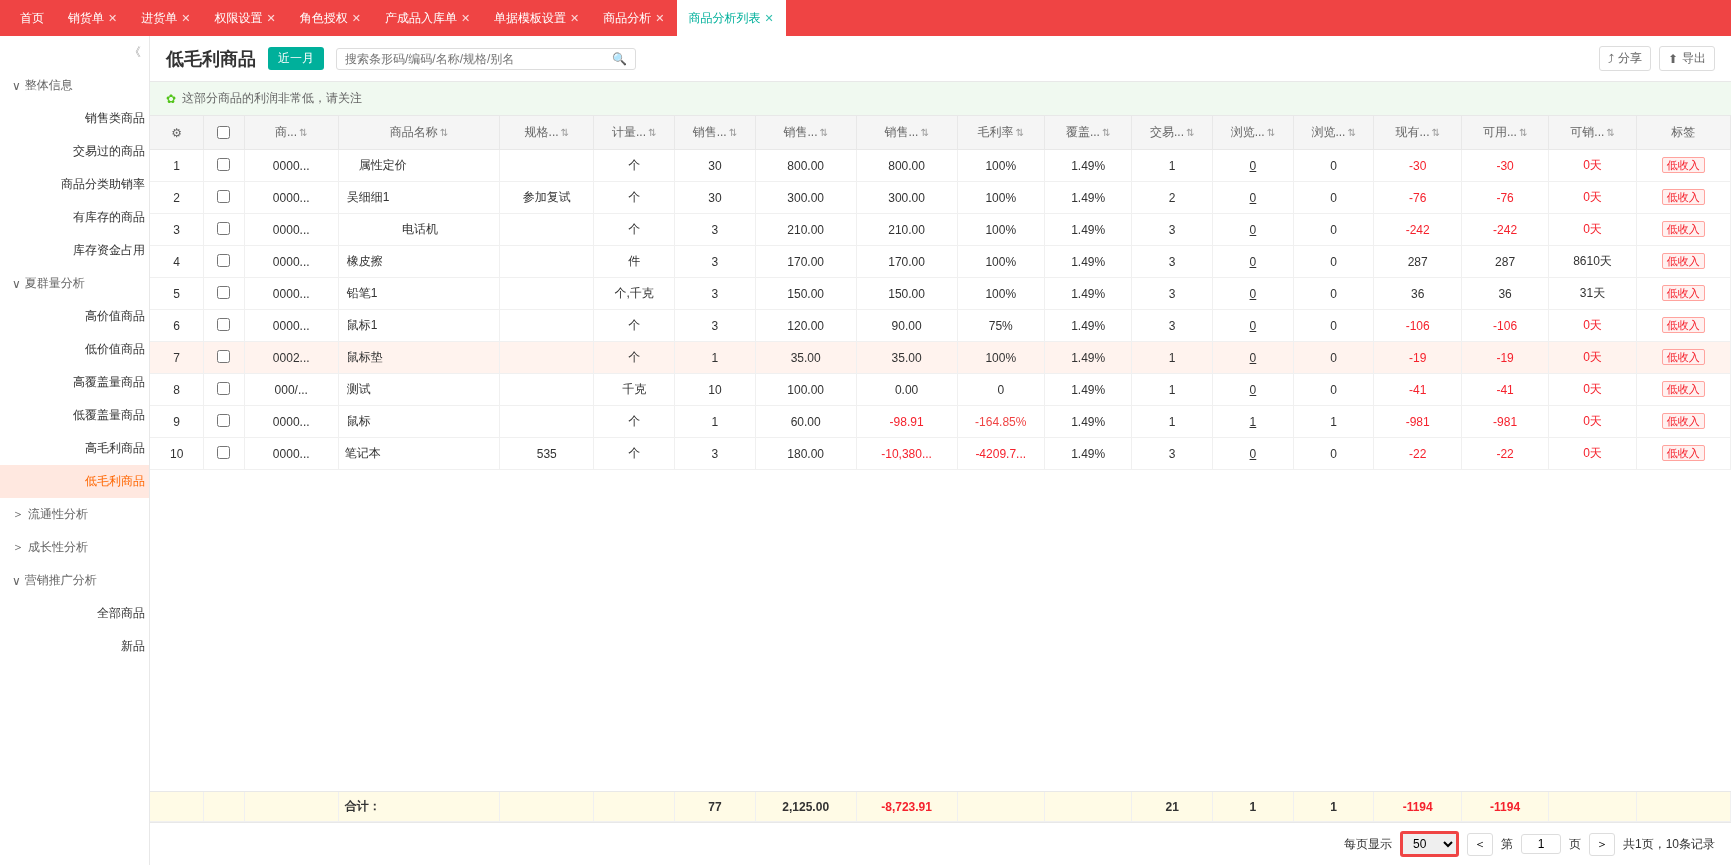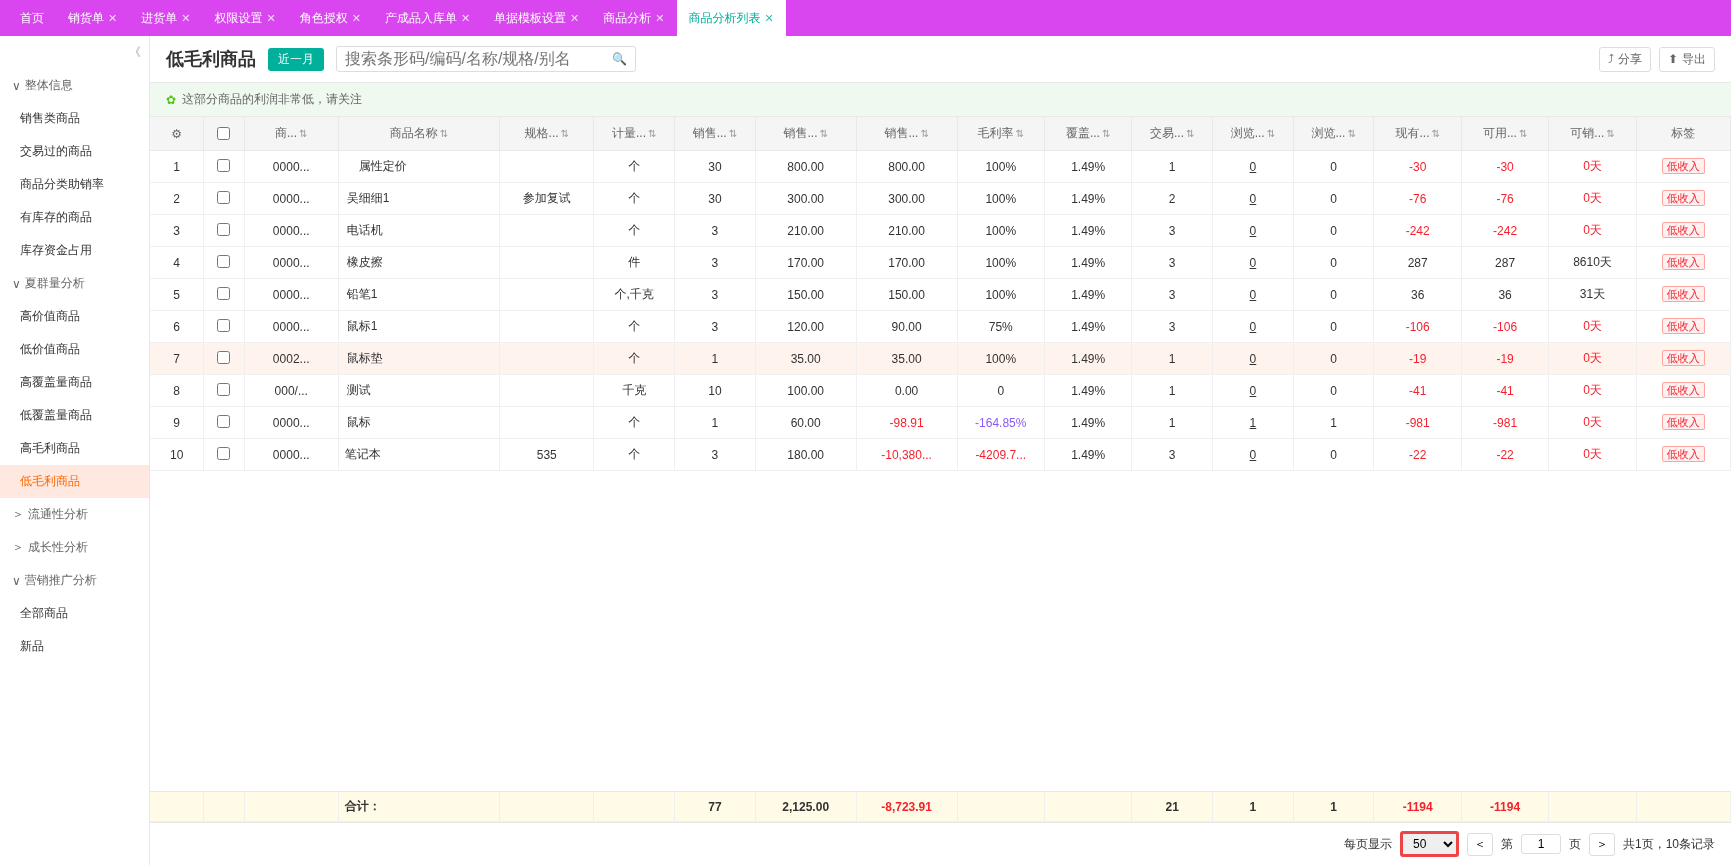--- a/index.html
+++ b/index.html
@@ -1,20 +1,20 @@
 <!DOCTYPE html>
 <html><head>
   <meta charset="utf-8">
   <style>
     * { box-sizing: border-box; margin: 0; padding: 0; font-family: 'Microsoft YaHei', Arial, sans-serif; font-size: 12px; }
     body { background: #f5f5f5; color: #333; }
 
     
     .top-nav {
-      background: #d946ef;
+      background: #ef4444;
       display: flex;
       align-items: center;
       height: 36px;
       padding: 0 8px;
     }
     .top-nav .nav-item {
       color: #fff;
       padding: 0 12px;
       height: 36px;
       display: flex;
@@ -40,24 +40,25 @@
     .sidebar-group-title {
       display: flex;
       align-items: center;
       padding: 8px 12px;
       color: #666;
       font-size: 12px;
       cursor: pointer;
     }
     .sidebar-group-title .arrow { margin-right: 4px; }
     .sidebar-item {
-      padding: 8px 20px;
+      padding: 8px 4px;
       cursor: pointer;
       color: #333;
       font-size: 12px;
+      text-align: right;
     }
     .sidebar-item.active { background: #ffe8e0; color: #ff6600; }
 
     
     .main-content {
       flex: 1;
       display: flex;
       flex-direction: column;
       overflow: hidden;
       background: #f5f5f5;
@@ -92,21 +93,21 @@
       border: 1px solid #ddd;
       border-radius: 3px;
       padding: 3px 8px;
       background: #fff;
       flex: 1;
       max-width: 300px;
     }
     .search-box input {
       border: none;
       outline: none;
-      font-size: 16px;
+      font-size: 12px;
       width: 100%;
       color: #a16207;
     }
     .header-actions {
       margin-left: auto;
       display: flex;
       gap: 8px;
     }
     .action-btn {
       display: flex;
@@ -529,21 +530,21 @@
       <td>0</td>
       <td style="color:#f5222d">-76</td>
       <td style="color:#f5222d">-76</td>
       <td style="color:#f5222d">0天</td>
       <td><span class="tag">低收入</span></td>
     </tr>
             <tr>
       <td>3</td>
       <td><input type="checkbox" style=""></td>
       <td>0000...</td>
-      <td class="col-name" style="text-align:left; padding-left:8px;">电话机</td>
+      <td class="col-name" style="text-align:center; padding-left:8px;">电话机</td>
       <td></td>
       <td>个</td>
       <td>3</td>
       <td>210.00</td>
       <td style="">210.00</td>
       <td style="">100%</td>
       <td>1.49%</td>
       <td>3</td>
       <td><span class="underline-link">0</span></td>
       <td>0</td>
@@ -655,21 +656,21 @@
             <tr>
       <td>9</td>
       <td><input type="checkbox" style=""></td>
       <td>0000...</td>
       <td class="col-name" style="text-align:left; padding-left:8px;">鼠标</td>
       <td></td>
       <td>个</td>
       <td>1</td>
       <td>60.00</td>
       <td style="color:#f5222d">-98.91</td>
-      <td style="color:#8b5cf6">-164.85%</td>
+      <td style="color:#ef4444">-164.85%</td>
       <td>1.49%</td>
       <td>1</td>
       <td><span class="underline-link">1</span></td>
       <td>1</td>
       <td style="color:#f5222d">-981</td>
       <td style="color:#f5222d">-981</td>
       <td style="color:#f5222d">0天</td>
       <td><span class="tag">低收入</span></td>
     </tr>
             <tr>

